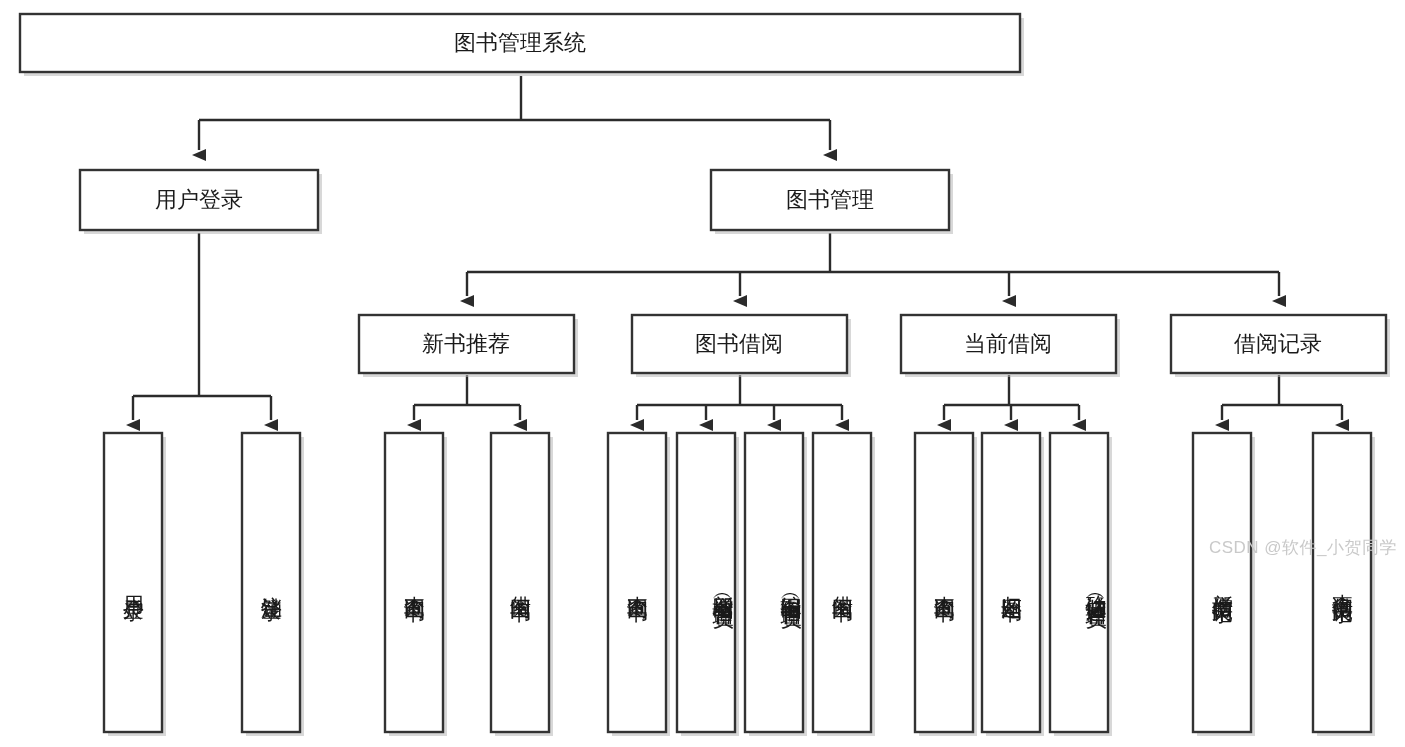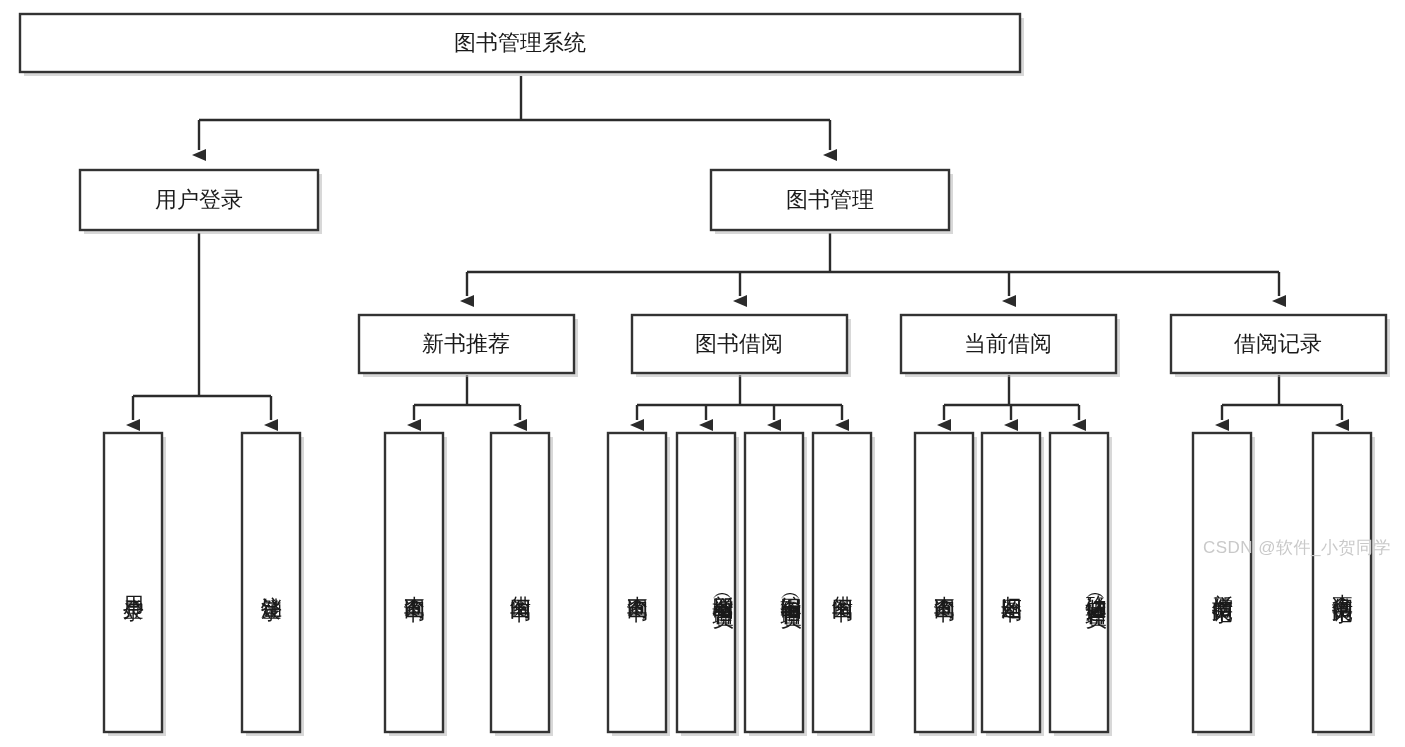--- a/index.html
+++ b/index.html
@@ -60,21 +60,21 @@
     font-size: 21px;
     line-height: 1.18;
     color: #1a1a1a;
     letter-spacing: 2px;
     white-space: nowrap;
     text-align: center;
     pointer-events: none;
   }
   .watermark {
     position: absolute;
-    right: 14px;
+    right: 8px;
     bottom: 6px;
     font-family: "Liberation Sans", "DejaVu Sans", sans-serif;
     font-size: 17px;
     color: #c9c9c9;
     letter-spacing: 0.5px;
     white-space: nowrap;
   }
 </style>
 </head>
 <body>

